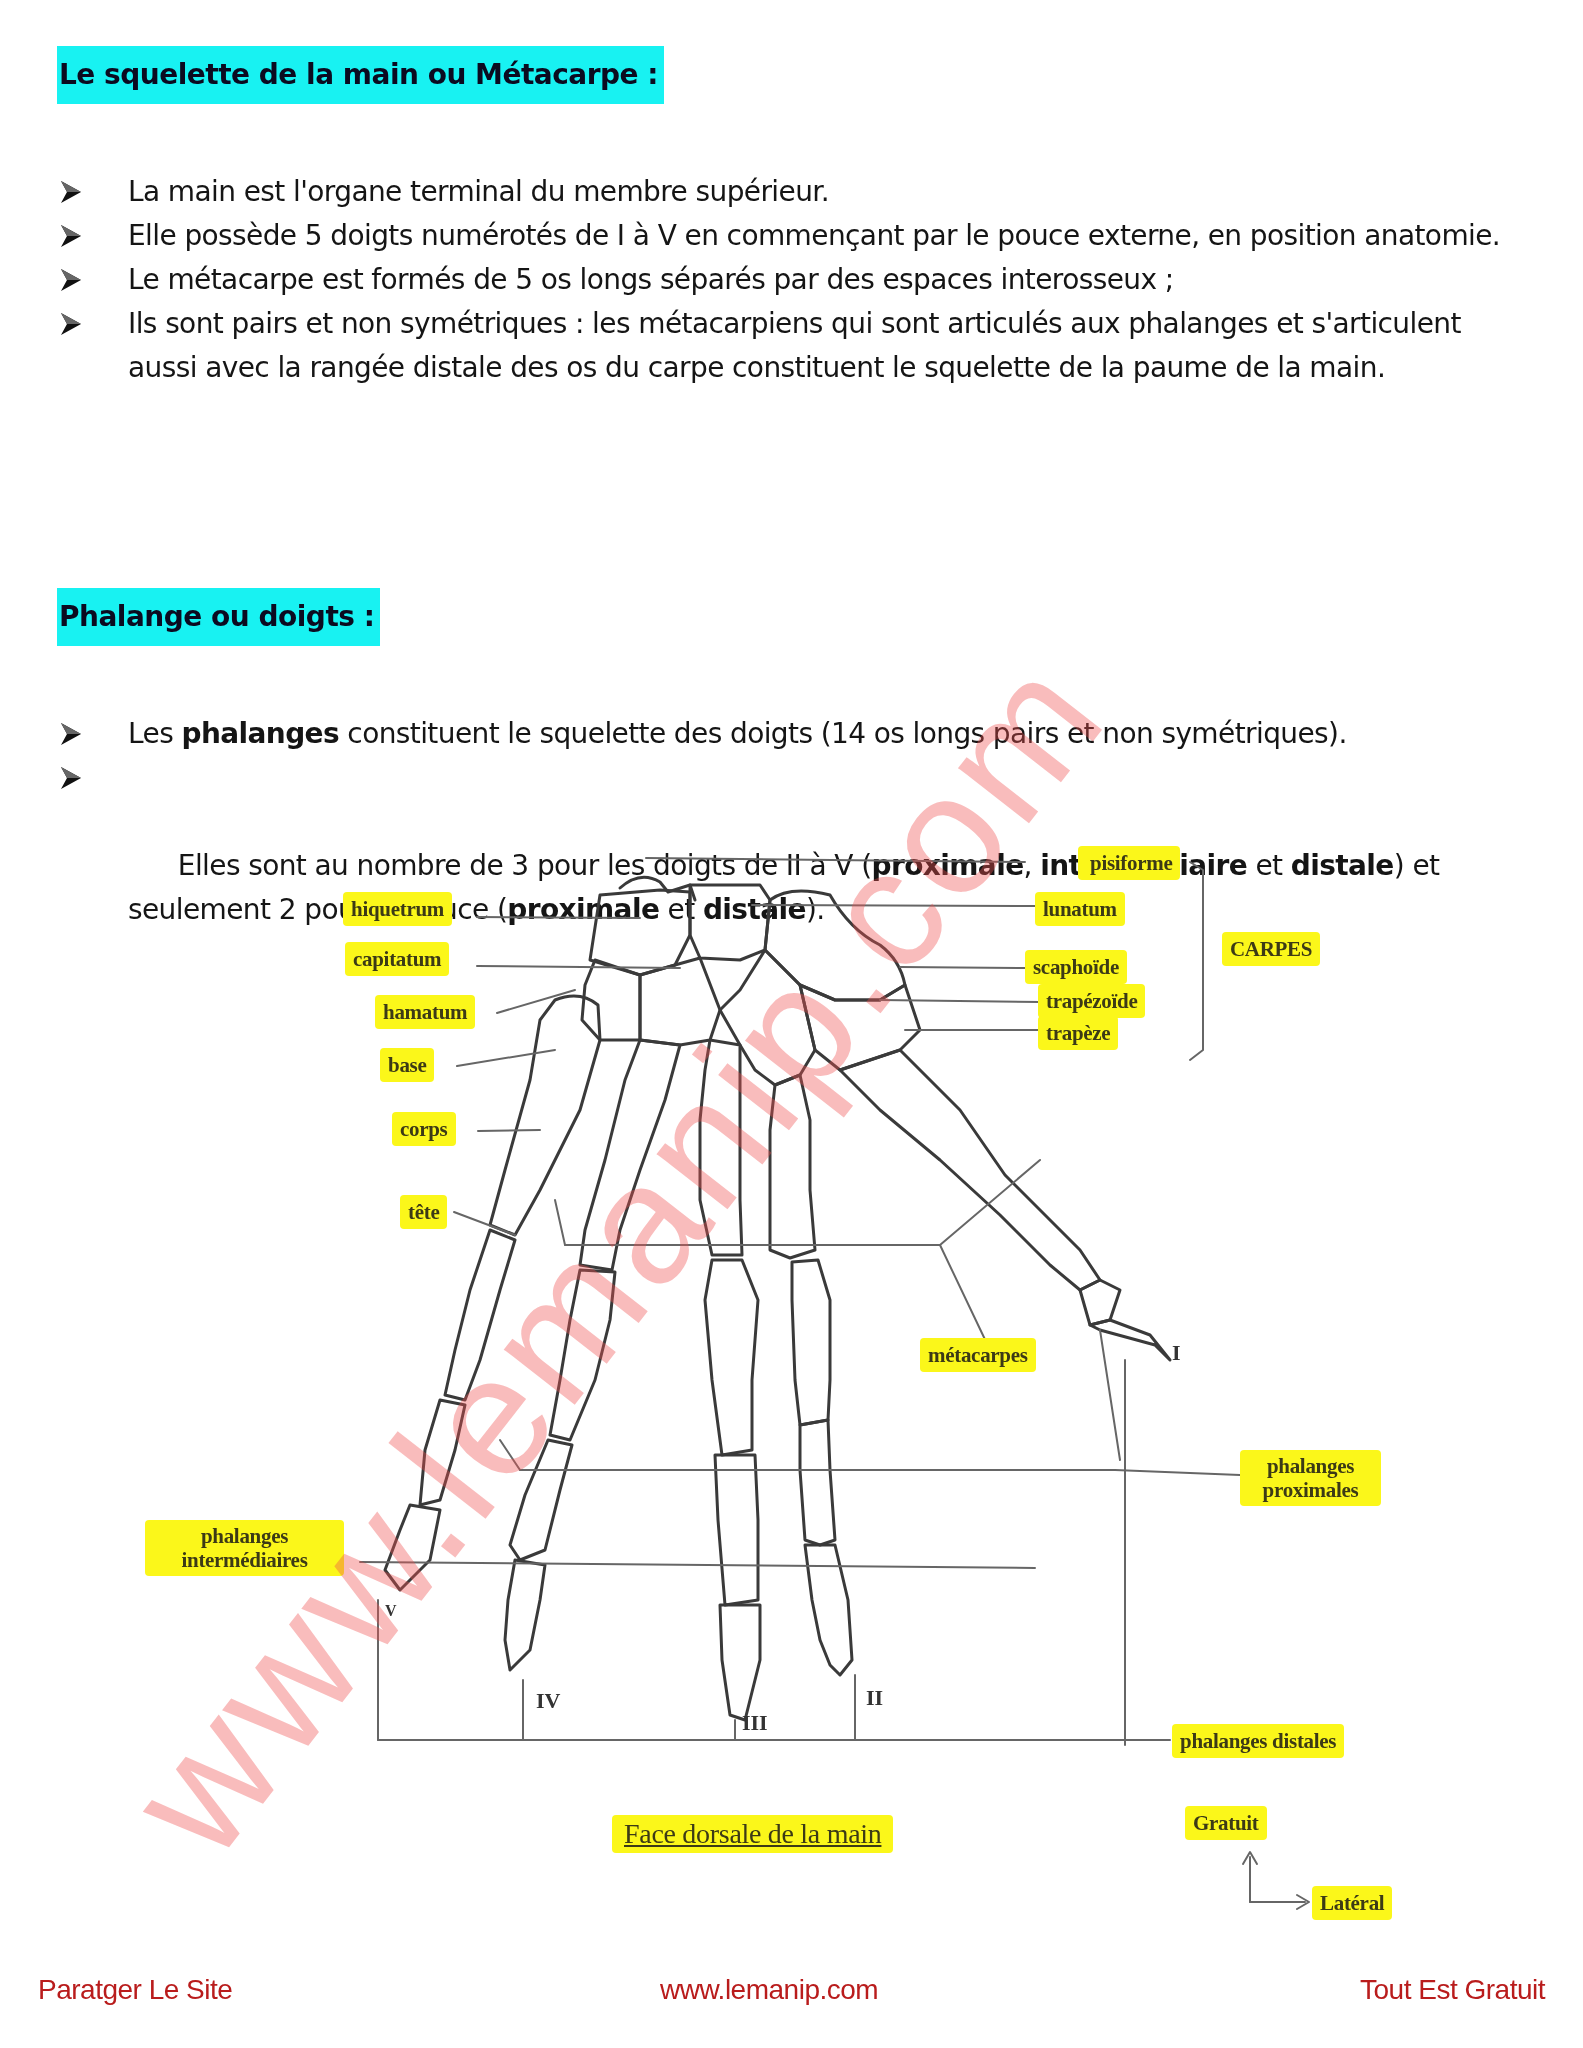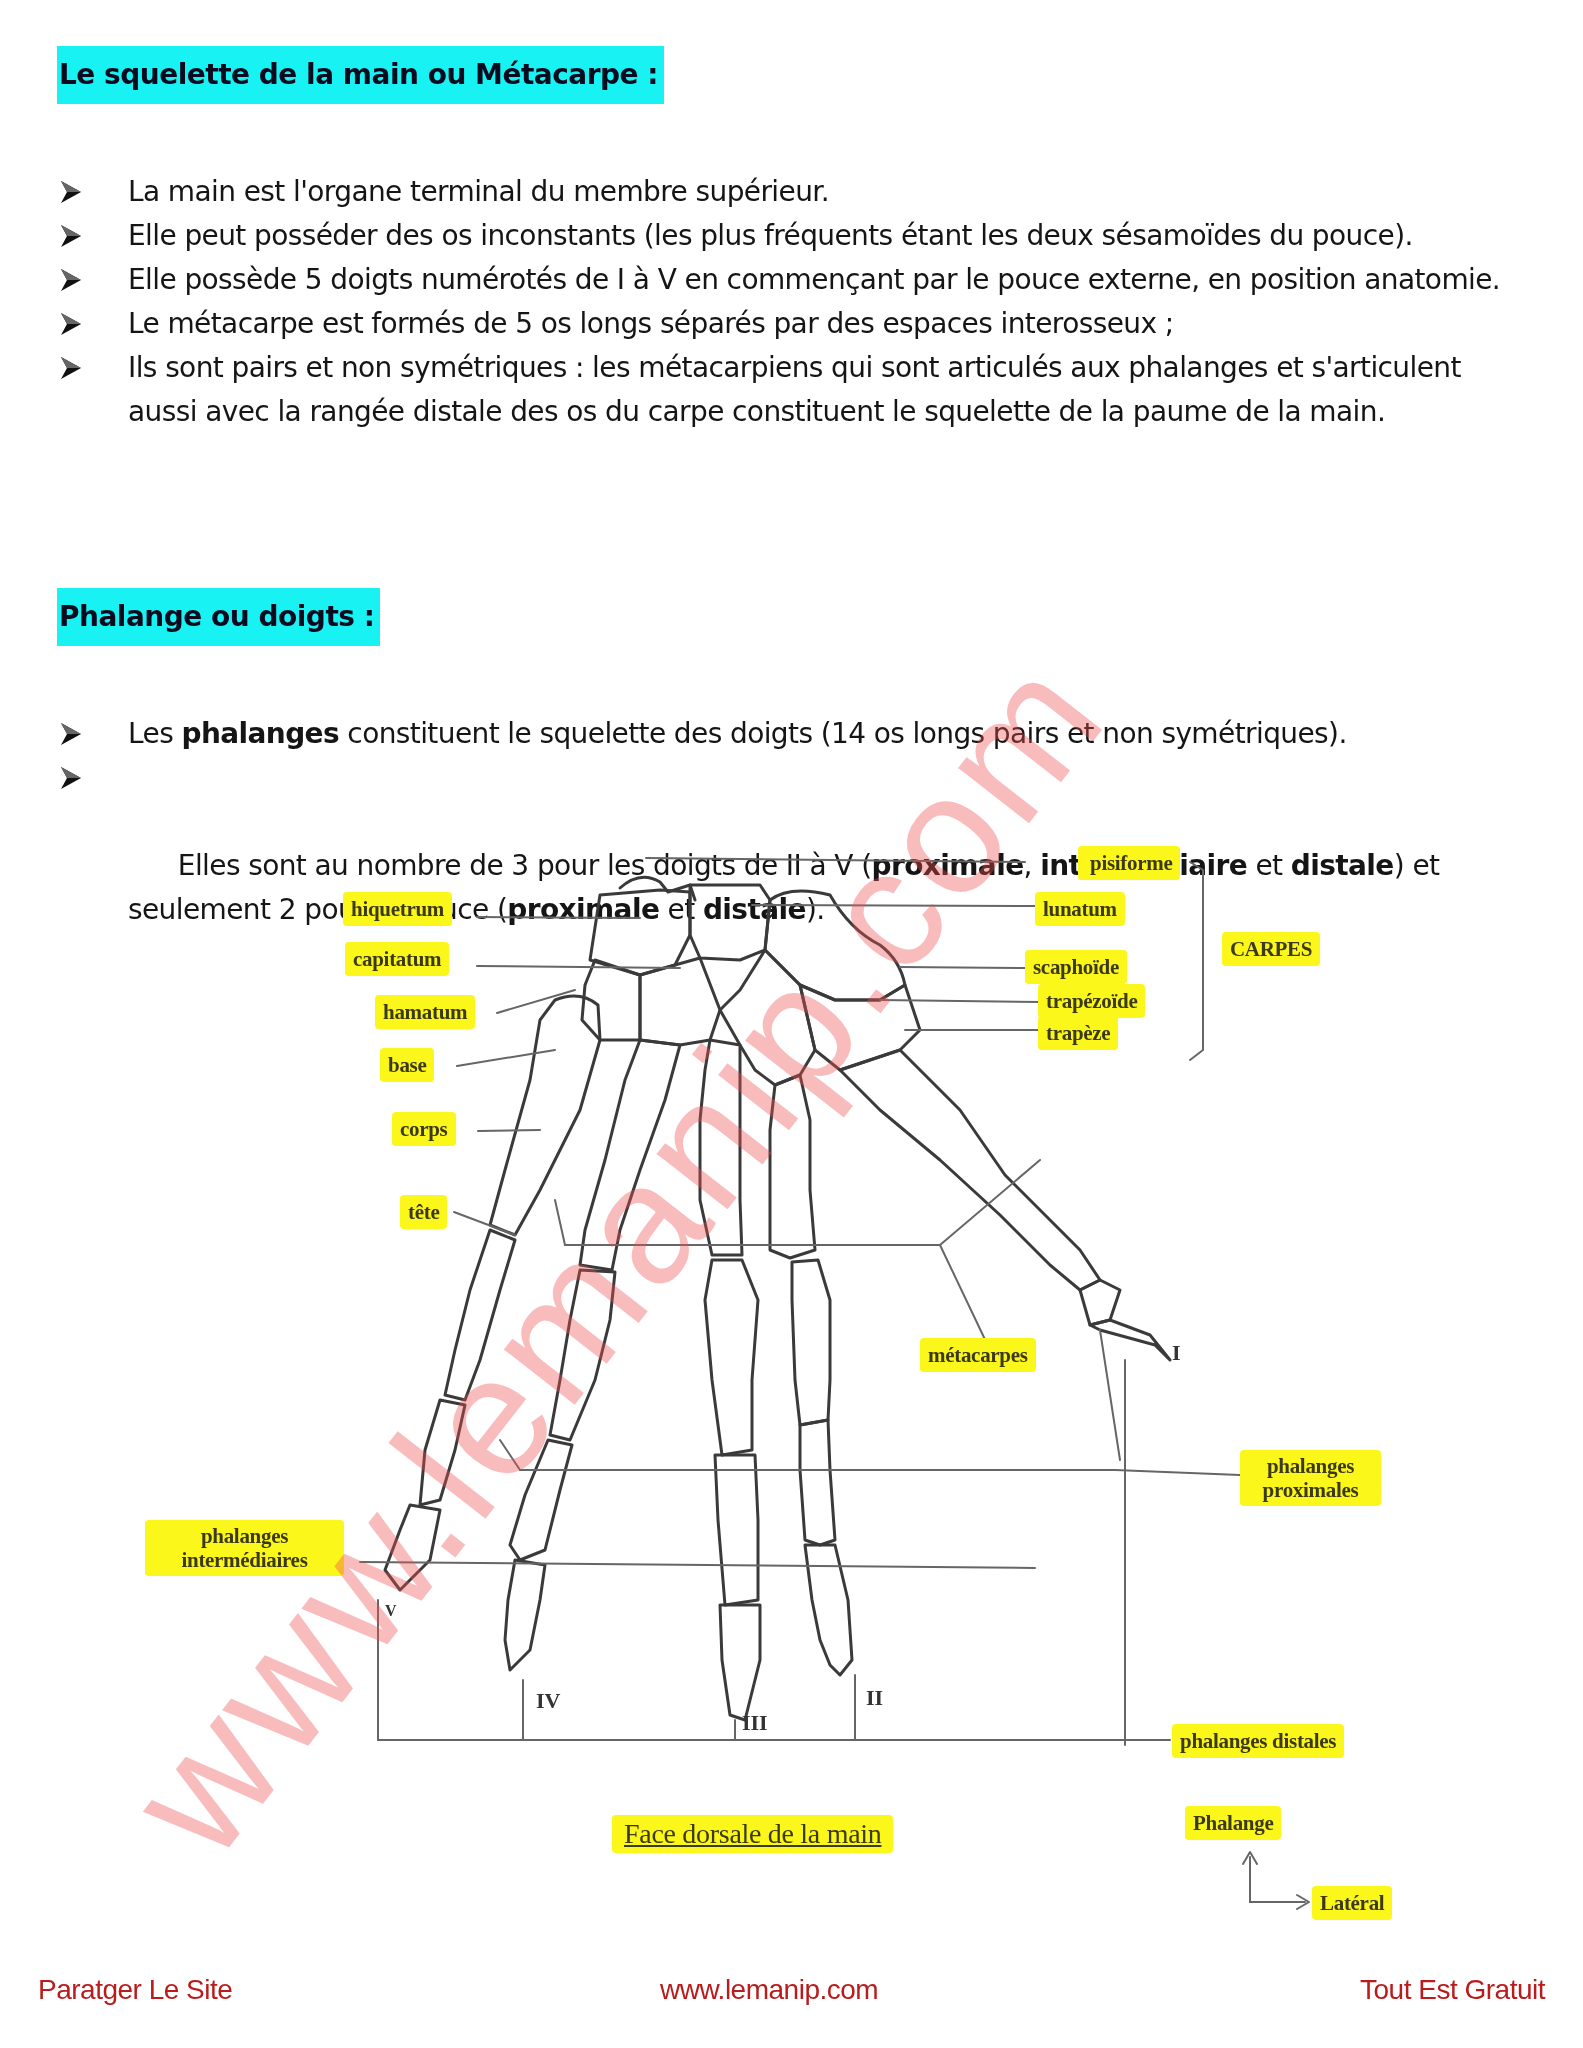--- a/index.html
+++ b/index.html
@@ -52,27 +52,20 @@
 
 <h1 id="h1" class="heading">Le squelette de la main ou Métacarpe :</h1>
 
 <ul id="list1" class="bullets">
   <li>
     <svg class="arrow" viewBox="0 0 22 24">
         <path d="M1 1 L21 12 L1 23 L7 12 Z" fill="#111"></path>
         <path d="M1 1 L21 12 L7 12 Z" fill="#666"></path>
       </svg>
     <span>La main est l'organe terminal du membre supérieur.</span>
-  </li>
-  <li>
-    <svg class="arrow" viewBox="0 0 22 24">
-        <path d="M1 1 L21 12 L1 23 L7 12 Z" fill="#111"></path>
-        <path d="M1 1 L21 12 L7 12 Z" fill="#666"></path>
-      </svg>
-    <span>Elle peut posséder des os inconstants (les plus fréquents étant les deux sésamoïdes du pouce).</span>
   </li>
   <li>
     <svg class="arrow" viewBox="0 0 22 24">
         <path d="M1 1 L21 12 L1 23 L7 12 Z" fill="#111"></path>
         <path d="M1 1 L21 12 L7 12 Z" fill="#666"></path>
       </svg>
     <span>Elle possède 5 doigts numérotés de I à V en commençant par le pouce externe, en position anatomie.</span>
   </li>
   <li>
     <svg class="arrow" viewBox="0 0 22 24">
@@ -201,21 +194,21 @@
   <div class="lbl" style="left:145px; top:680px; width:199px; white-space:normal; line-height:24px;">phalanges intermédiaires</div>
   <div class="lbl" style="left:1172px; top:884px;">phalanges distales</div>
 
   <span class="roman" style="left:1172px; top:500px;">I</span>
   <span class="roman" style="left:866px; top:845px;">II</span>
   <span class="roman" style="left:742px; top:870px;">III</span>
   <span class="roman" style="left:536px; top:848px;">IV</span>
   <span class="roman" style="left:385px; top:762px; font-size:16px;">V</span>
 
   <div class="lbl caption" style="left:612px; top:975px;">Face dorsale de la main</div>
-  <div class="lbl" style="left:1185px; top:966px;">Phalange</div>
+  <div class="lbl" style="left:1185px; top:966px;">Gratuit</div>
   <div class="lbl" style="left:1312px; top:1046px;">Latéral</div>
 </div>
 
 <div class="watermark">www.lemanip.com</div>
 
 <div class="footer" id="foot-left">Paratger Le Site</div>
 <div class="footer" id="foot-center">www.lemanip.com</div>
 <div class="footer" id="foot-right">Tout Est Gratuit</div>
 
 </body></html>

